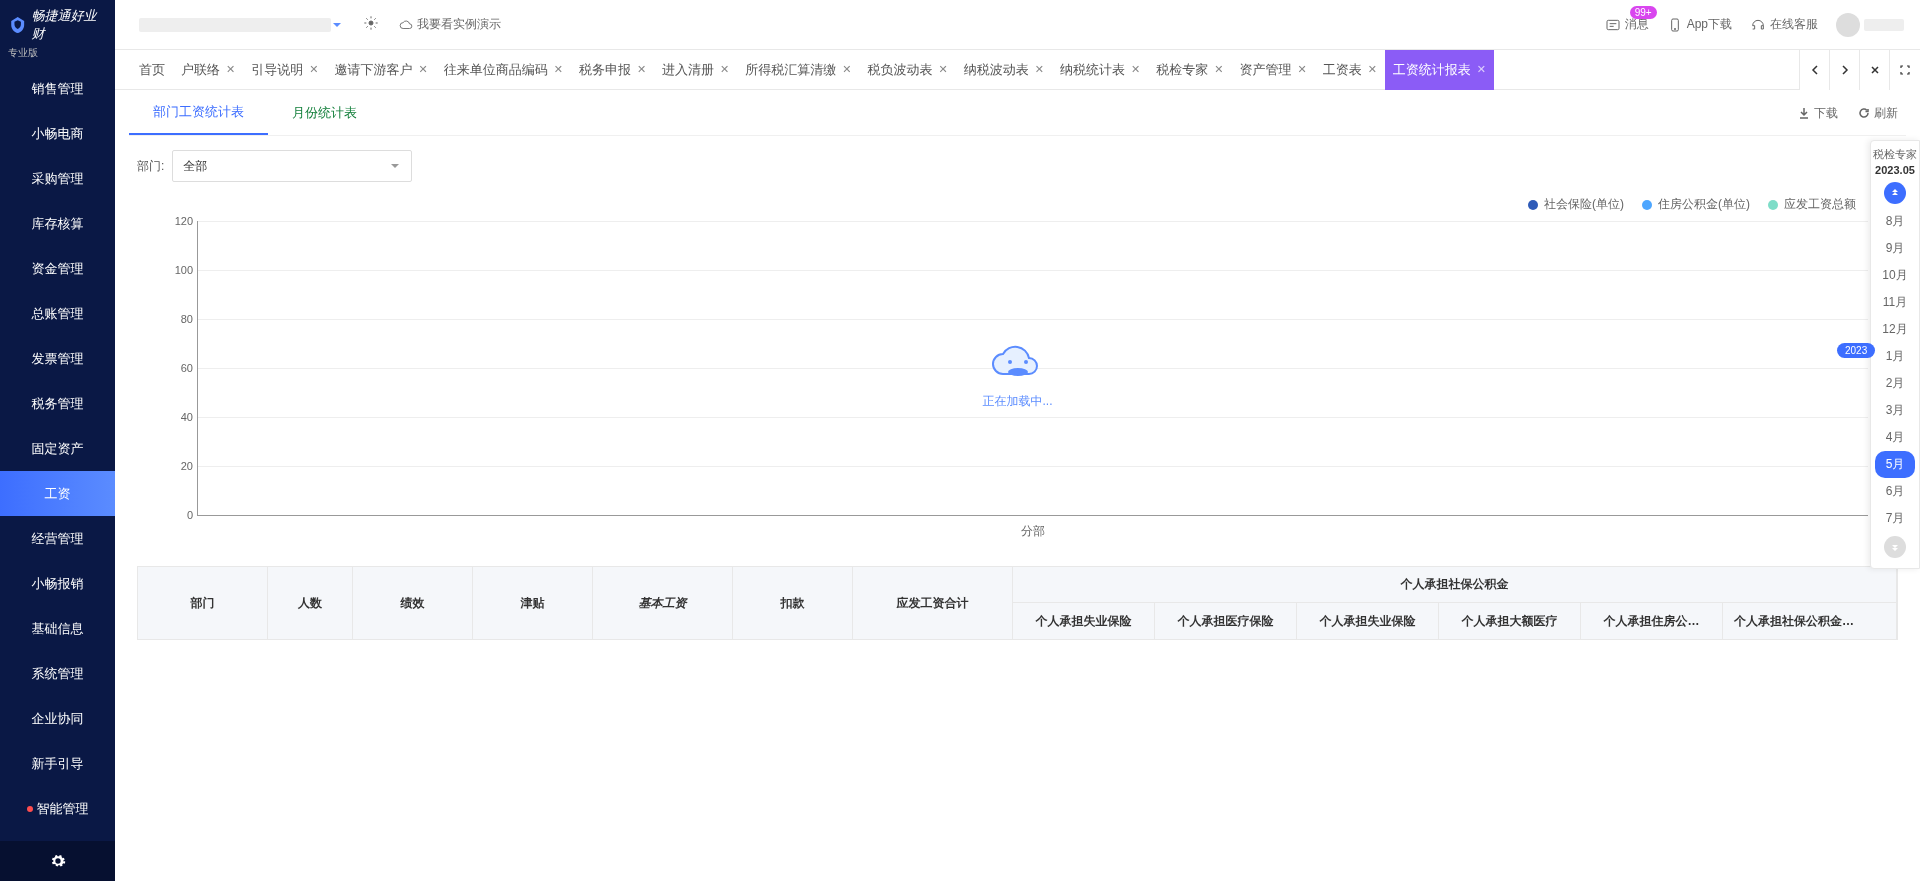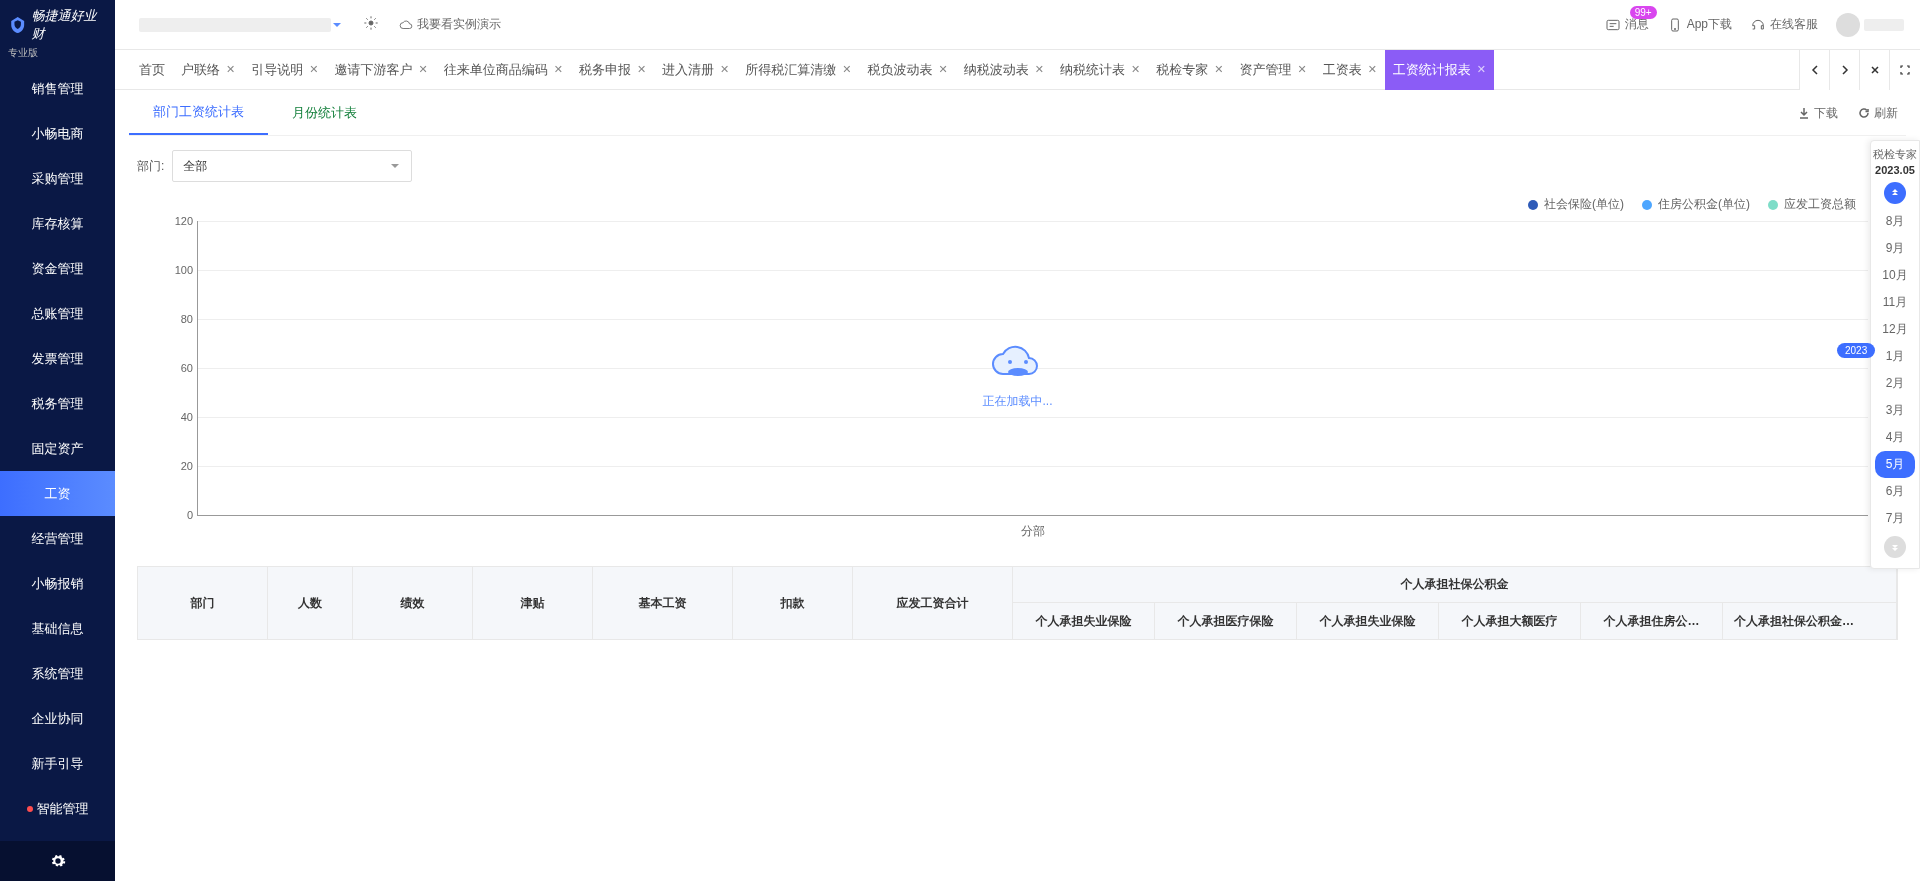--- a/index.html
+++ b/index.html
@@ -358,21 +358,21 @@
         <div class="txt">正在加载中...</div>
       </div>
     </div>
 
     <div class="table-area">
       <div class="thead" id="thead">
           <div class="th-simple" style="width: 130px;">部门</div>
           <div class="th-simple" style="width: 85px;">人数</div>
           <div class="th-simple" style="width: 120px;">绩效</div>
           <div class="th-simple" style="width: 120px;">津贴</div>
-          <div class="th-simple" style="width: 140px;">基本工资</div>
+          <div class="th-simple" style="width: 140px; font-style: italic;">基本工资</div>
           <div class="th-simple" style="width: 120px;">扣款</div>
           <div class="th-simple" style="width: 160px;">应发工资合计</div>
           <div class="th-group" style="flex: 1 1 0%;">
             <div class="th-parent">个人承担社保公积金</div>
             <div class="th-children">
               <div class="th-child">个人承担失业保险</div>
               <div class="th-child">个人承担医疗保险</div>
               <div class="th-child">个人承担失业保险</div>
               <div class="th-child">个人承担大额医疗</div>
               <div class="th-child">个人承担住房公…</div>

